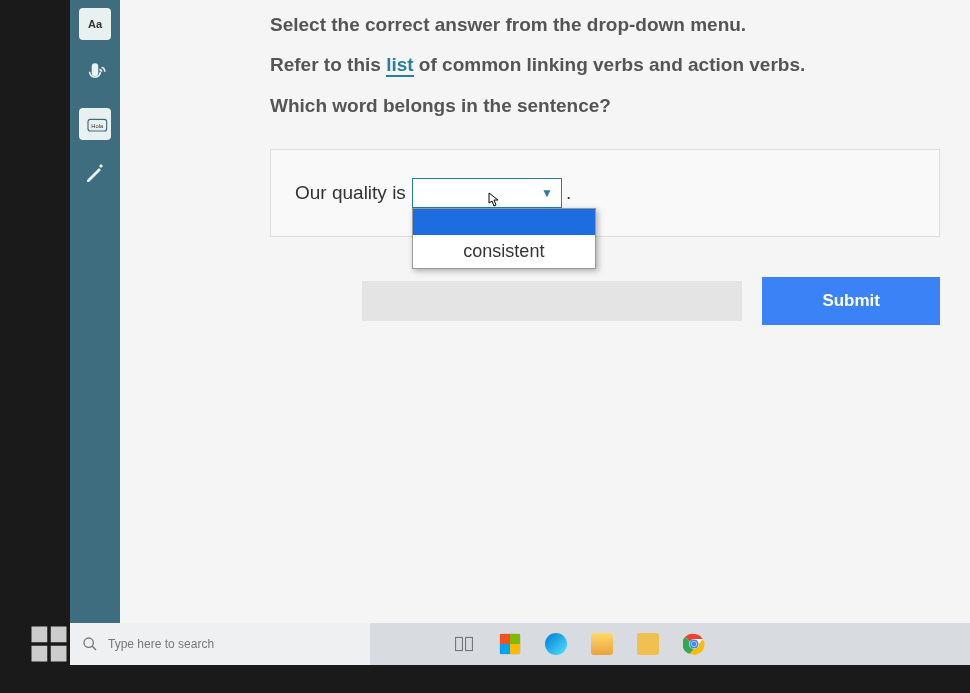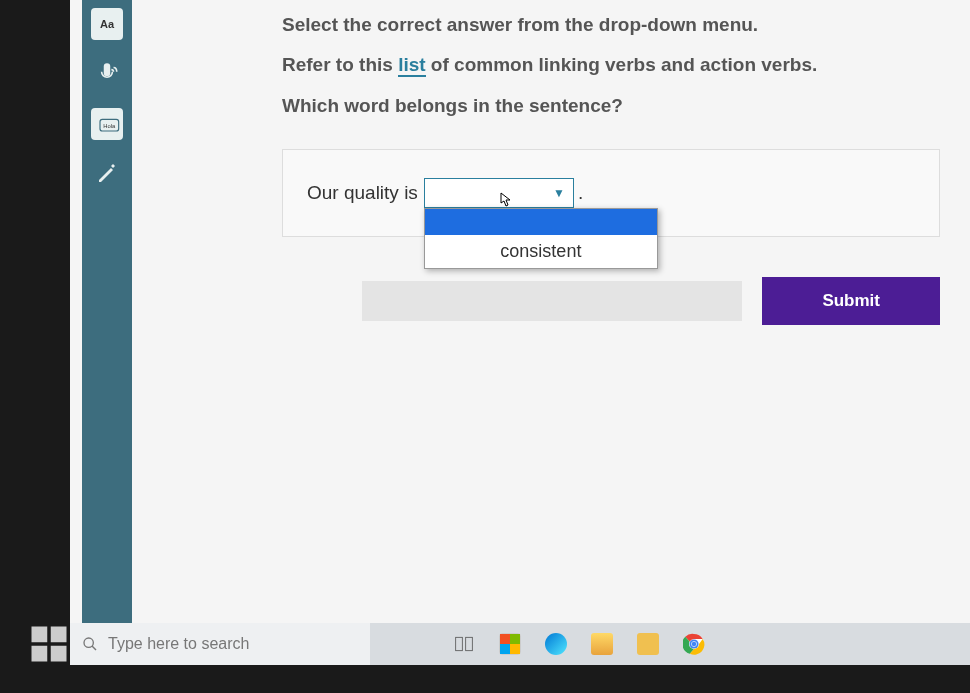--- a/index.html
+++ b/index.html
@@ -12,21 +12,20 @@
       position: relative;
     }
     .screen {
       position: absolute;
       top: 0;
       left: 70px;
       right: 0;
       bottom: 70px;
       background: #f5f5f5;
       display: flex;
-      padding-left: 12px;
     }
     .sidebar {
       width: 50px;
       background: #3d6d7e;
       display: flex;
       flex-direction: column;
       align-items: center;
       padding-top: 8px;
       gap: 18px;
     }
@@ -113,21 +112,21 @@
       position: absolute;
       left: 70px;
       top: 12px;
       font-size: 18px;
       pointer-events: none;
     }
     .dropdown-menu {
       position: absolute;
       top: 30px;
       left: 0;
-      width: 234px;
+      width: 184px;
       background: white;
       border: 1px solid #999;
       box-shadow: 2px 2px 6px rgba(0,0,0,0.3);
       z-index: 10;
     }
     .dropdown-selected-bar {
       height: 26px;
       background: #1e6de0;
     }
     .dropdown-option {
@@ -148,21 +147,21 @@
       gap: 20px;
       align-items: center;
     }
     .reset-area {
       flex: 1;
       height: 40px;
       background: #e4e4e4;
       max-width: 380px;
     }
     .submit-btn {
-      background: #4c1d95;
+      background: #3b82f6;
       color: white;
       border: none;
       padding: 14px 60px;
       font-size: 17px;
       font-weight: 600;
       cursor: pointer;
     }
     .taskbar {
       position: absolute;
       bottom: 28px;
@@ -186,21 +185,21 @@
       position: absolute;
       left: -42px;
     }
     .search-box {
       flex: 0 0 300px;
       height: 42px;
       display: flex;
       align-items: center;
       padding: 0 12px;
       color: #777;
-      font-size: 16px;
+      font-size: 12px;
       gap: 10px;
       background: #eef0f2;
     }
     .search-icon-svg { width: 16px; height: 16px; }
     .taskbar-icons {
       display: flex;
       align-items: center;
       gap: 18px;
       margin-left: 80px;
     }

